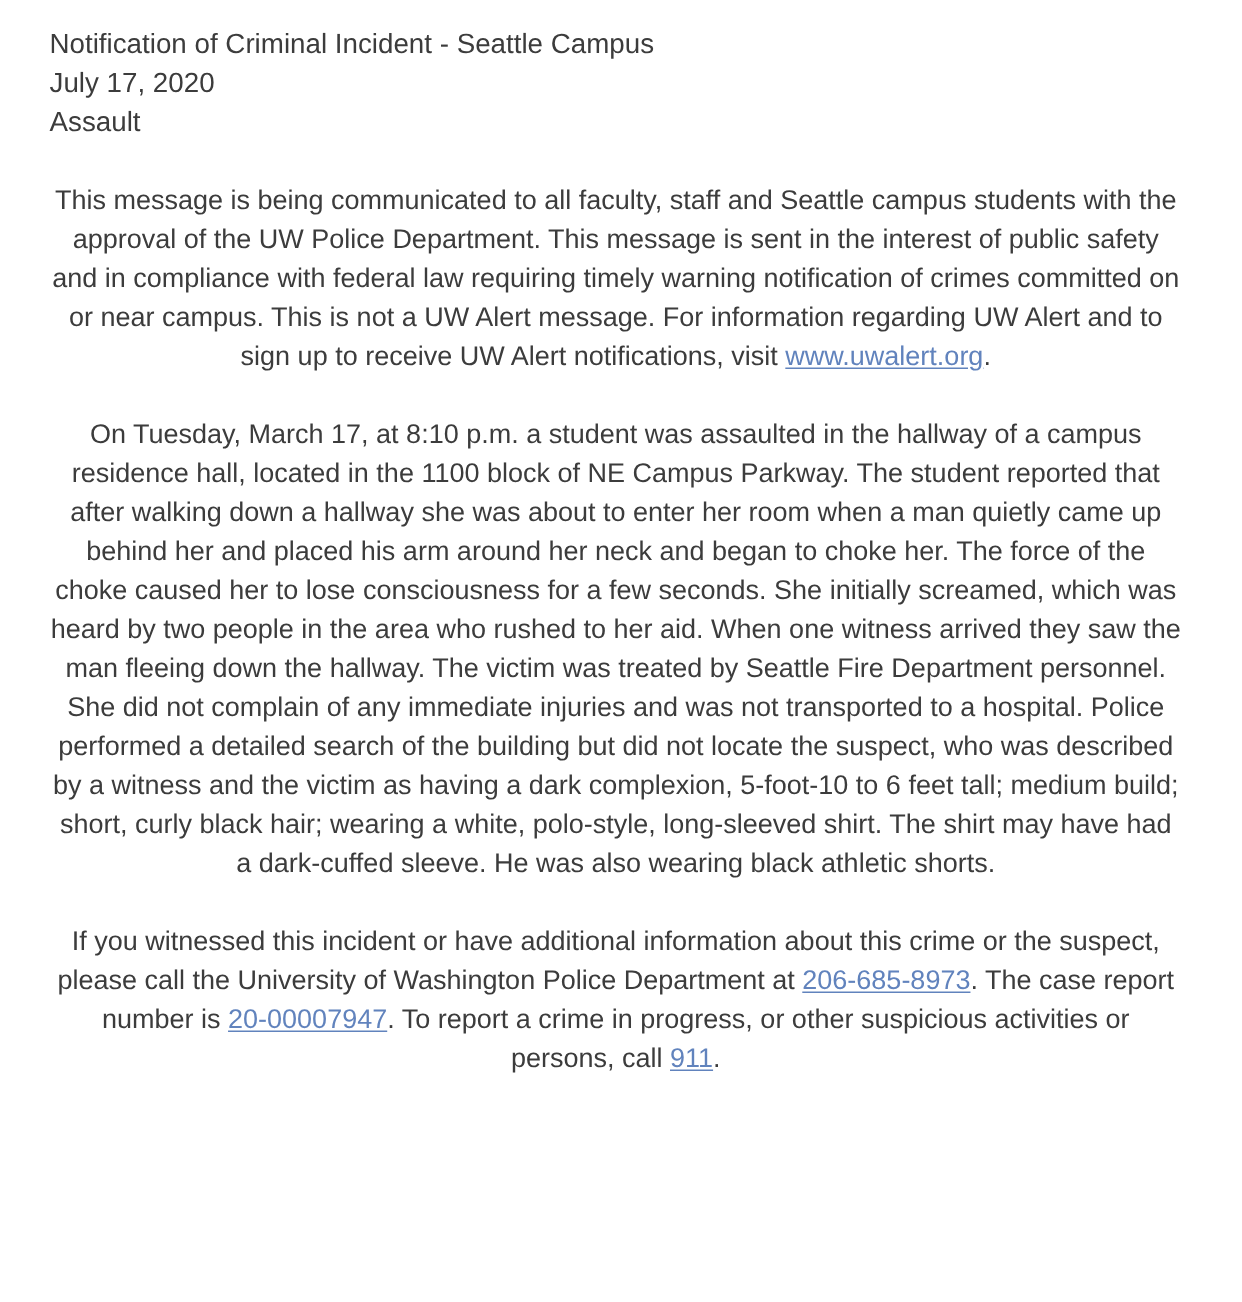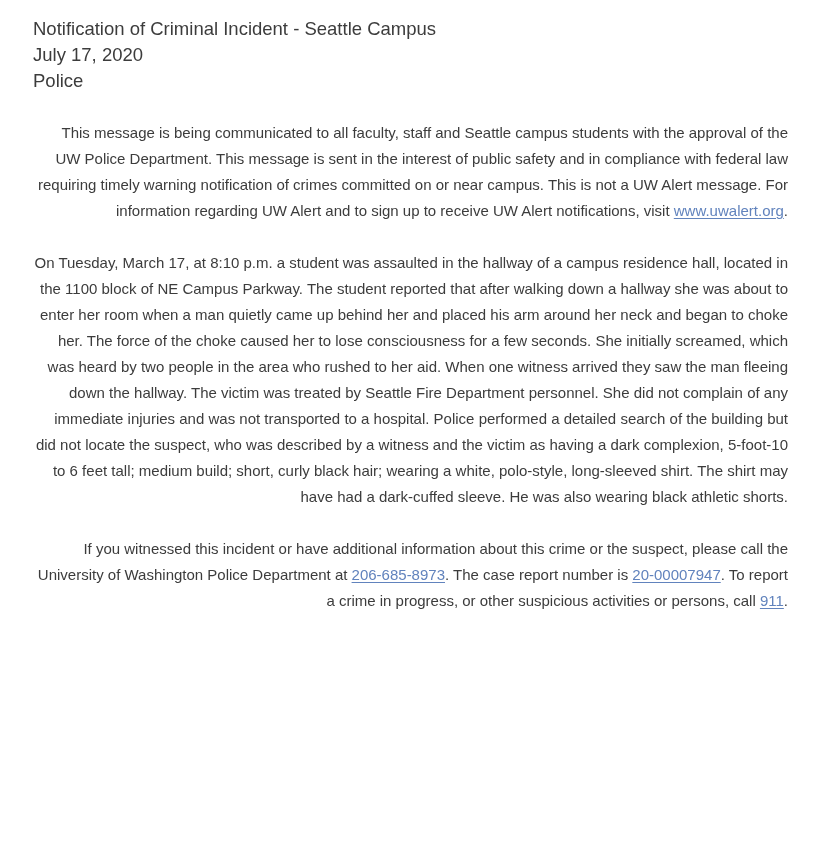--- a/index.html
+++ b/index.html
@@ -27,44 +27,44 @@
   }
   .header-line {
     display: block;
     font-size: 18.5px;
     line-height: 26px;
     color: #3c3c3c;
   }
   p.para {
     margin: 0;
     padding: 0;
-    font-size: 15px;
+    font-size: 18px;
     line-height: 26px;
     color: #3c3c3c;
-    text-align: right;
+    text-align: center;
   }
   p.para.spaced {
     margin-top: 26px;
   }
   a.link {
     color: #6183bd;
     text-decoration: underline;
     text-underline-offset: 2px;
     cursor: pointer;
   }
 </style>
 </head>
 <body>
 
 <div class="page">
 
   <div class="header-block">
     <span class="header-line">Notification of Criminal Incident - Seattle Campus</span>
     <span class="header-line">July 17, 2020</span>
-    <span class="header-line">Police</span>
+    <span class="header-line">Assault</span>
   </div>
 
   <p class="para spaced"><span>This message is being communicated to all faculty, staff and Seattle campus students with the approval of the UW Police Department. This message is sent in the interest of public safety and in compliance with federal law requiring timely warning notification of crimes committed on or near campus. This is not a UW Alert message. For information regarding UW Alert and to sign up to receive UW Alert notifications, visit </span><a class="link" href="#">www.uwalert.org</a><span>.</span></p>
 
   <p class="para spaced"><span>On Tuesday, March 17, at 8:10 p.m. a student was assaulted in the hallway of a campus residence hall, located in the 1100 block of NE Campus Parkway. The student reported that after walking down a hallway she was about to enter her room when a man quietly came up behind her and placed his arm around her neck and began to choke her. The force of the choke caused her to lose consciousness for a few seconds. She initially screamed, which was heard by two people in the area who rushed to her aid. When one witness arrived they saw the man fleeing down the hallway. The victim was treated by Seattle Fire Department personnel. She did not complain of any immediate injuries and was not transported to a hospital. Police performed a detailed search of the building but did not locate the suspect, who was described by a witness and the victim as having a dark complexion, 5-foot-10 to 6 feet tall; medium build; short, curly black hair; wearing a white, polo-style, long-sleeved shirt. The shirt may have had a dark-cuffed sleeve. He was also wearing black athletic shorts.</span></p>
 
   <p class="para spaced"><span>If you witnessed this incident or have additional information about this crime or the suspect, please call the University of Washington Police Department at </span><a class="link" href="#">206-685-8973</a><span>. The case report number is </span><a class="link" href="#">20-00007947</a><span>. To report a crime in progress, or other suspicious activities or persons, call </span><a class="link" href="#">911</a><span>.</span></p>
 
 </div>
 

